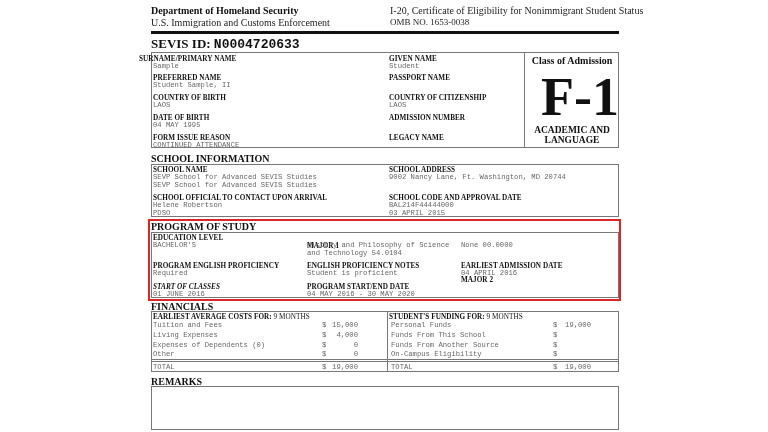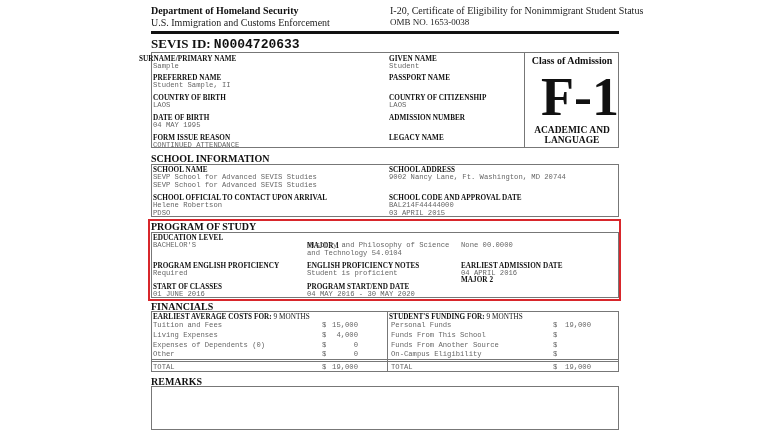--- a/index.html
+++ b/index.html
@@ -83,21 +83,21 @@
 <div class="val" style="left:389px; top:201px;">BAL214F44444000</div>
 <div class="val" style="left:389px; top:209px;">03 APRIL 2015</div>
 
 <div class="redbox"></div>
 <div class="sec" style="top:221px;">PROGRAM OF STUDY</div>
 <div class="box" style="left:151px; top:232px; width:468px; height:66px;"></div>
 <div class="lbl" style="left:153px; top:234px;">EDUCATION LEVEL</div>
 <div class="val" style="left:153px; top:241px;">BACHELOR'S</div>
 <div class="lbl" style="left:153px; top:262px;">PROGRAM ENGLISH PROFICIENCY</div>
 <div class="val" style="left:153px; top:269px;">Required</div>
-<div class="lbl" style="left:153px; top:283px;">START OF CLASSES</div>
+<div class="lbl" style="left:153px; top:283px;font-style:italic;">START OF CLASSES</div>
 <div class="val" style="left:153px; top:290px;">01 JUNE 2016</div>
 
 <div class="lbl" style="left:307px; top:234px;margin-top:8px;">MAJOR 1</div>
 <div class="val" style="left:307px; top:241px;">History and Philosophy of Science</div>
 <div class="val" style="left:307px; top:249px;">and Technology 54.0104</div>
 <div class="lbl" style="left:307px; top:262px;">ENGLISH PROFICIENCY NOTES</div>
 <div class="val" style="left:307px; top:269px;">Student is proficient</div>
 <div class="lbl" style="left:307px; top:283px;">PROGRAM START/END DATE</div>
 <div class="val" style="left:307px; top:290px;">04 MAY 2016 - 30 MAY 2020</div>
 

